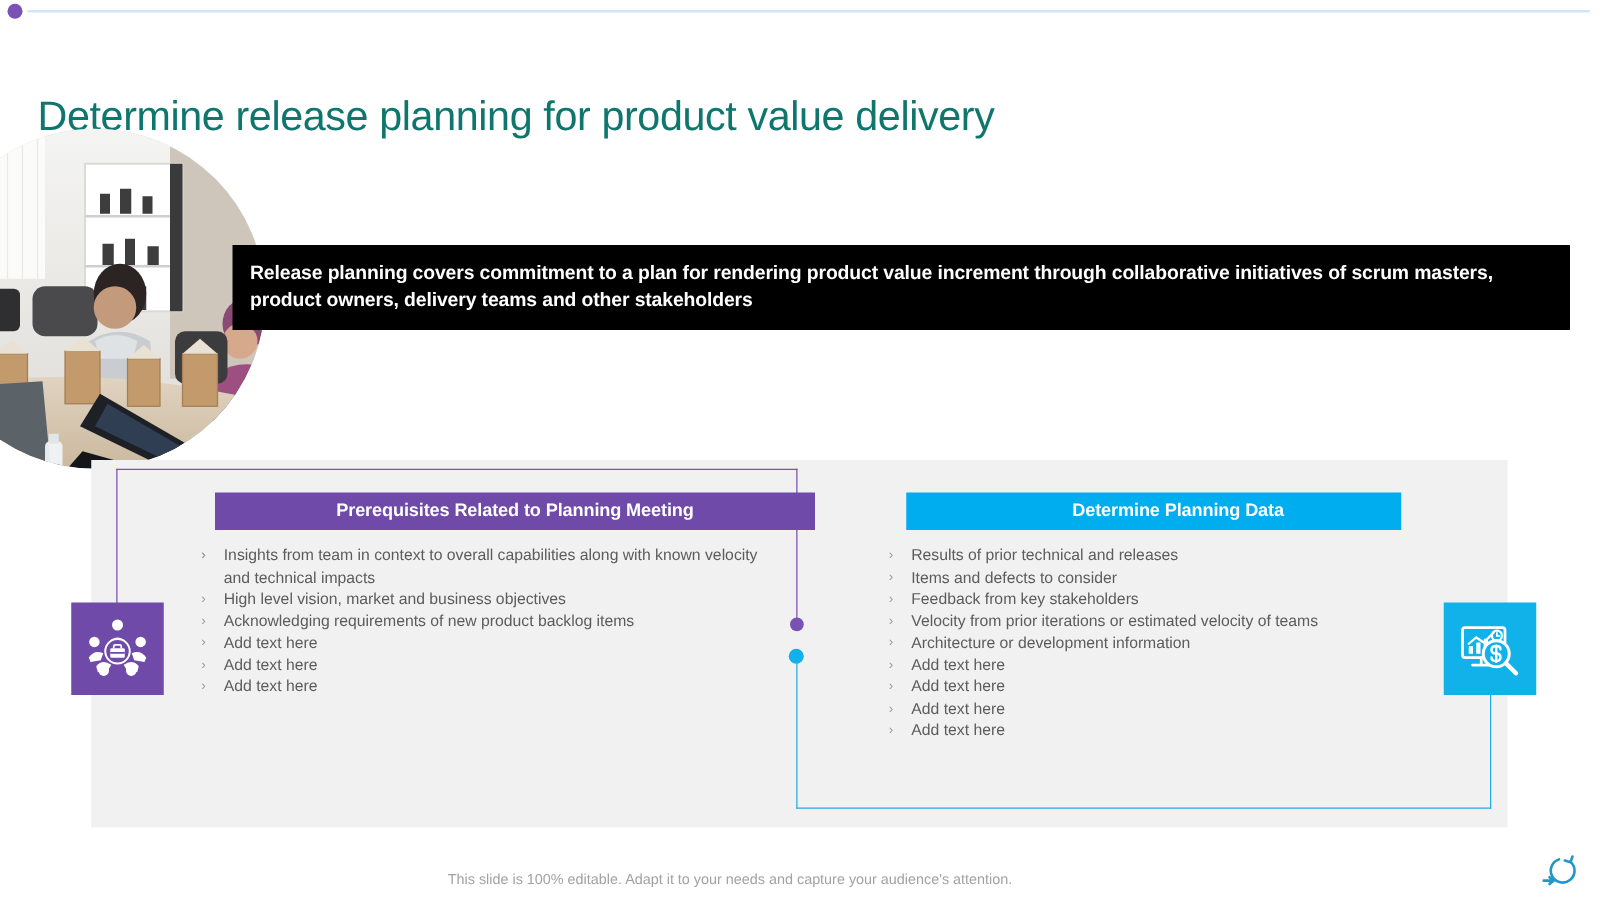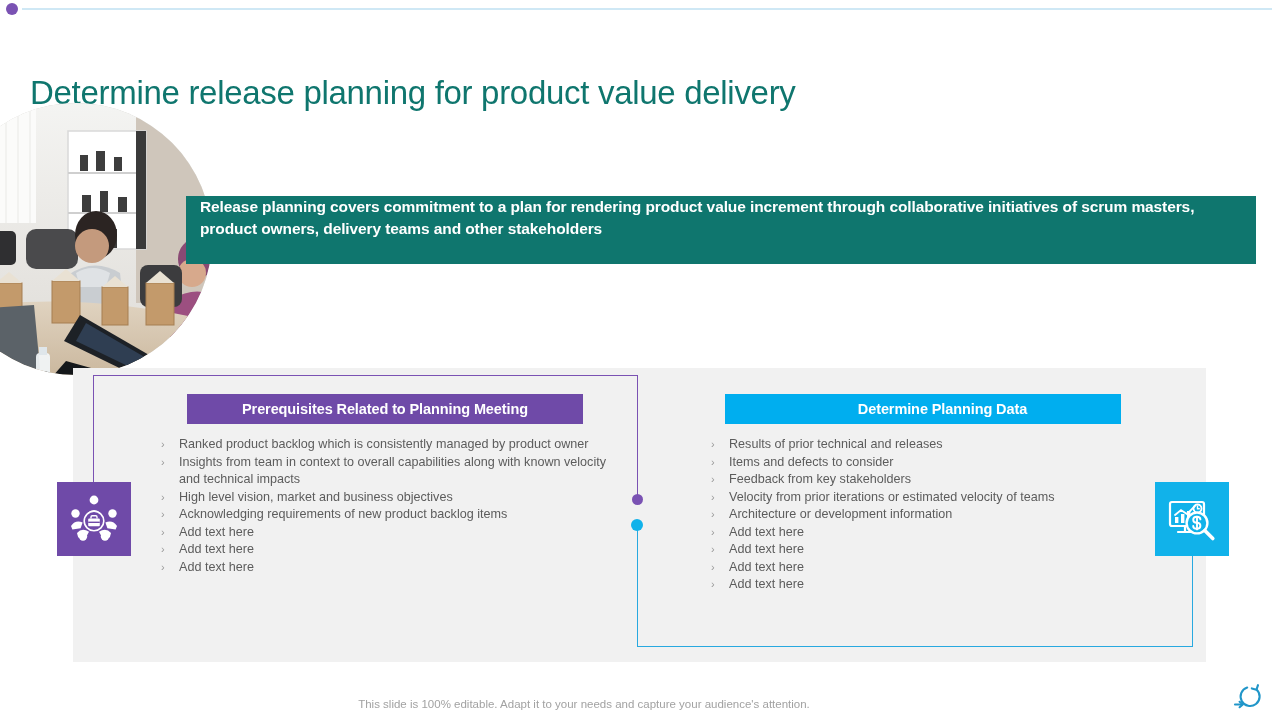--- a/index.html
+++ b/index.html
@@ -62,22 +62,23 @@
     overflow: hidden;
     background: #d8d6d2;
   }
   .photo-circle svg { display: block; }
 
   
   .statement-banner {
     position: absolute;
     left: 186px; top: 196px;
     width: 1070px; height: 68px;
-    background: #0f766e;
+    background: #000000;
     display: flex;
+    align-items: center;
     padding: 0 24px 0 14px;
   }
   .statement-text {
     font-size: 15.5px;
     font-weight: bold;
     color: #ffffff;
     line-height: 1.45;
     letter-spacing: -0.1px;
   }
 
@@ -140,21 +141,21 @@
   .col-header {
     height: 30px;
     display: flex;
     align-items: center;
     justify-content: center;
     font-size: 14.5px;
     font-weight: bold;
     color: #ffffff;
     letter-spacing: -0.1px;
   }
-  .col-header.purple { width: 396px; margin-left: 32px; background: #6f4aa8; }
+  .col-header.purple { width: 480px; margin-left: 17px; background: #6f4aa8; }
   .col-header.blue   { width: 396px; margin-left: 20px; background: #00aeef; padding-left: 39px; }
 
   .bullets {
     list-style: none;
     margin-top: 12px;
     padding: 0;
   }
   .bullets li {
     position: relative;
     padding-left: 24px;
@@ -358,21 +359,20 @@
       <path d="M31 23.6 v12.8" stroke="#ffffff" stroke-width="1.9" stroke-linecap="round"></path>
       <path d="M34.4 26.4 q0 -2.6 -3.6 -2.6 q-3.6 0 -3.6 3 q0 3 3.6 3 q3.6 0 3.6 3 q0 3 -3.6 3 q-3.6 0 -3.6 -2.8" fill="none" stroke="#ffffff" stroke-width="1.9" stroke-linecap="round"></path>
     </svg>
   </div>
 
   <div class="column left">
     <div class="col-header purple">Prerequisites Related to Planning Meeting</div>
     <ul class="bullets left-list">
       <li>
         <span class="chev">›</span>
-        <span>Ranked product backlog which is consistently managed by product owner</span>
       </li>
       <li>
         <span class="chev">›</span>
         <span>Insights from team in context to overall capabilities along with known velocity and technical impacts</span>
       </li>
       <li>
         <span class="chev">›</span>
         <span>High level vision, market and business objectives</span>
       </li>
       <li>

